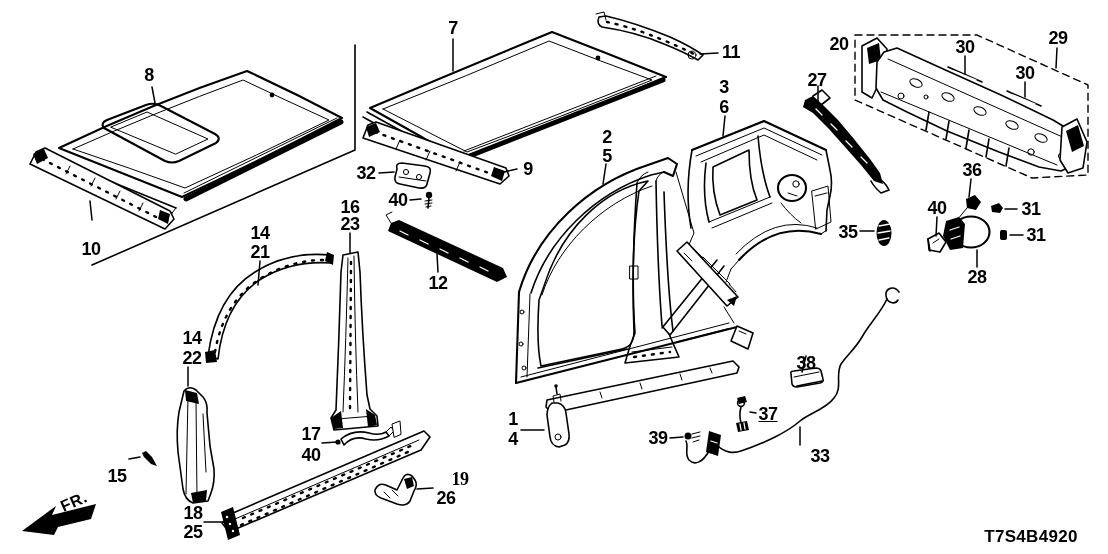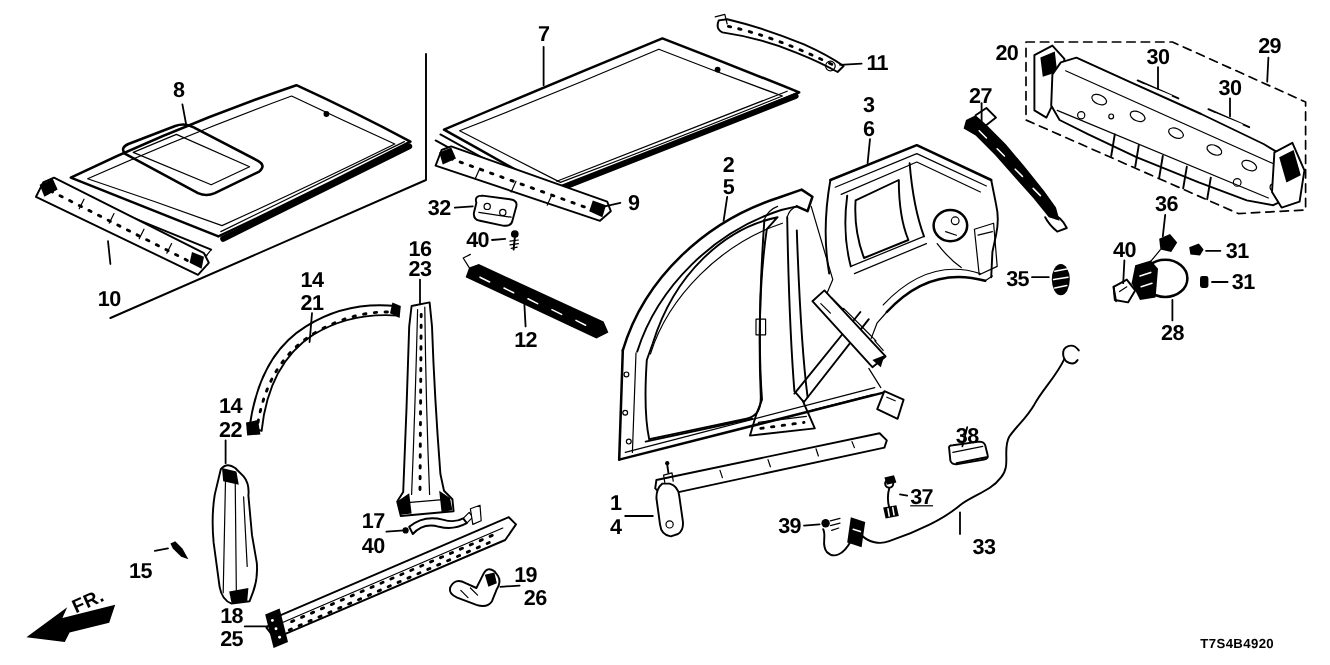--- a/index.html
+++ b/index.html
@@ -18,21 +18,21 @@
   .wdash{stroke:#fff;fill:none;stroke-width:1.3;stroke-linecap:round;}
   
   #label-layer{position:absolute;left:0;top:0;width:100%;height:100%;}
   .part-label{
     position:absolute;transform:translate(-50%,-50%);
     font-size:18px;font-weight:bold;letter-spacing:-0.5px;line-height:1;
     color:#000;white-space:nowrap;cursor:pointer;user-select:none;
   }
   #diagram-code{
     position:absolute;left:1031px;top:537px;transform:translate(-50%,-50%);
-    font-size:11px;font-weight:bold;letter-spacing:.3px;color:#000;
+    font-size:17px;font-weight:bold;letter-spacing:.3px;color:#000;
   }
   #fr-label{
     position:absolute;left:74px;top:502px;
     transform:translate(-50%,-50%) rotate(-24deg);
     font-size:16px;font-weight:bold;color:#000;letter-spacing:.5px;
   }
 </style>
 </head>
 <body>
 
@@ -360,21 +360,21 @@
       <div class="part-label" style="left: 260px; top: 252px;">21</div>
       <div class="part-label" style="left: 350px; top: 207px;">16</div>
       <div class="part-label" style="left: 350px; top: 224px;">23</div>
       <div class="part-label" style="left: 192px; top: 338px;">14</div>
       <div class="part-label" style="left: 192px; top: 358px;">22</div>
       <div class="part-label" style="left: 117px; top: 476px;">15</div>
       <div class="part-label" style="left: 311px; top: 434px;">17</div>
       <div class="part-label" style="left: 311px; top: 455px;">40</div>
       <div class="part-label" style="left: 193px; top: 513px;">18</div>
       <div class="part-label" style="left: 193px; top: 532px;">25</div>
-      <div class="part-label" style="left: 438px; top: 479px;">19</div>
+      <div class="part-label" style="left: 460px; top: 479px; font-family: Liberation Serif, serif;">19</div>
       <div class="part-label" style="left: 446px; top: 498px;">26</div>
       <div class="part-label" style="left: 513px; top: 419px;">1</div>
       <div class="part-label" style="left: 513px; top: 439px;">4</div>
       <div class="part-label" style="left: 817px; top: 44px; margin-left: 22px;">20</div>
       <div class="part-label" style="left: 817px; top: 80px;">27</div>
       <div class="part-label" style="left: 1058px; top: 38px;">29</div>
       <div class="part-label" style="left: 965px; top: 47px;">30</div>
       <div class="part-label" style="left: 1025px; top: 73px;">30</div>
       <div class="part-label" style="left: 1031px; top: 209px;">31</div>
       <div class="part-label" style="left: 1036px; top: 235px;">31</div>

